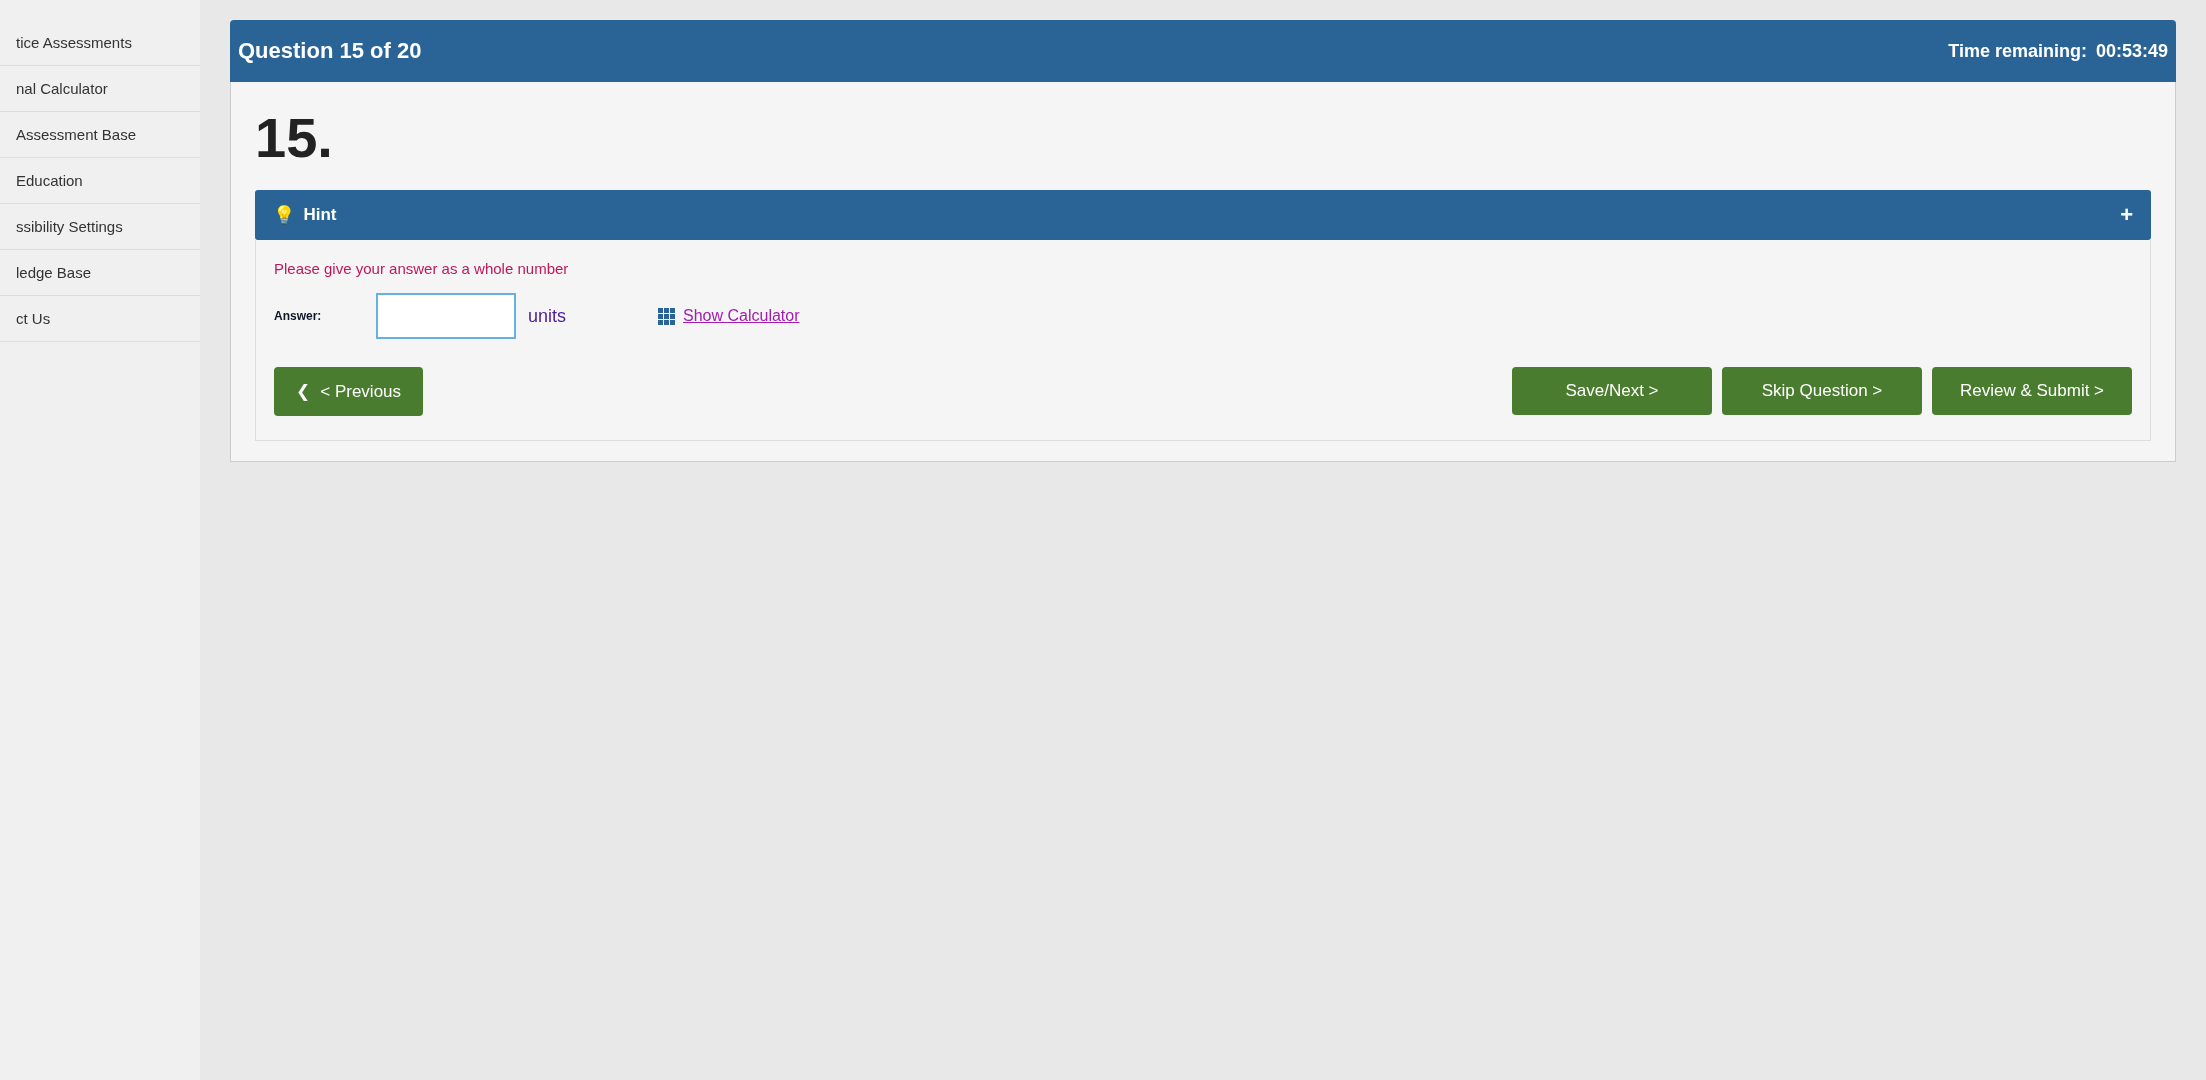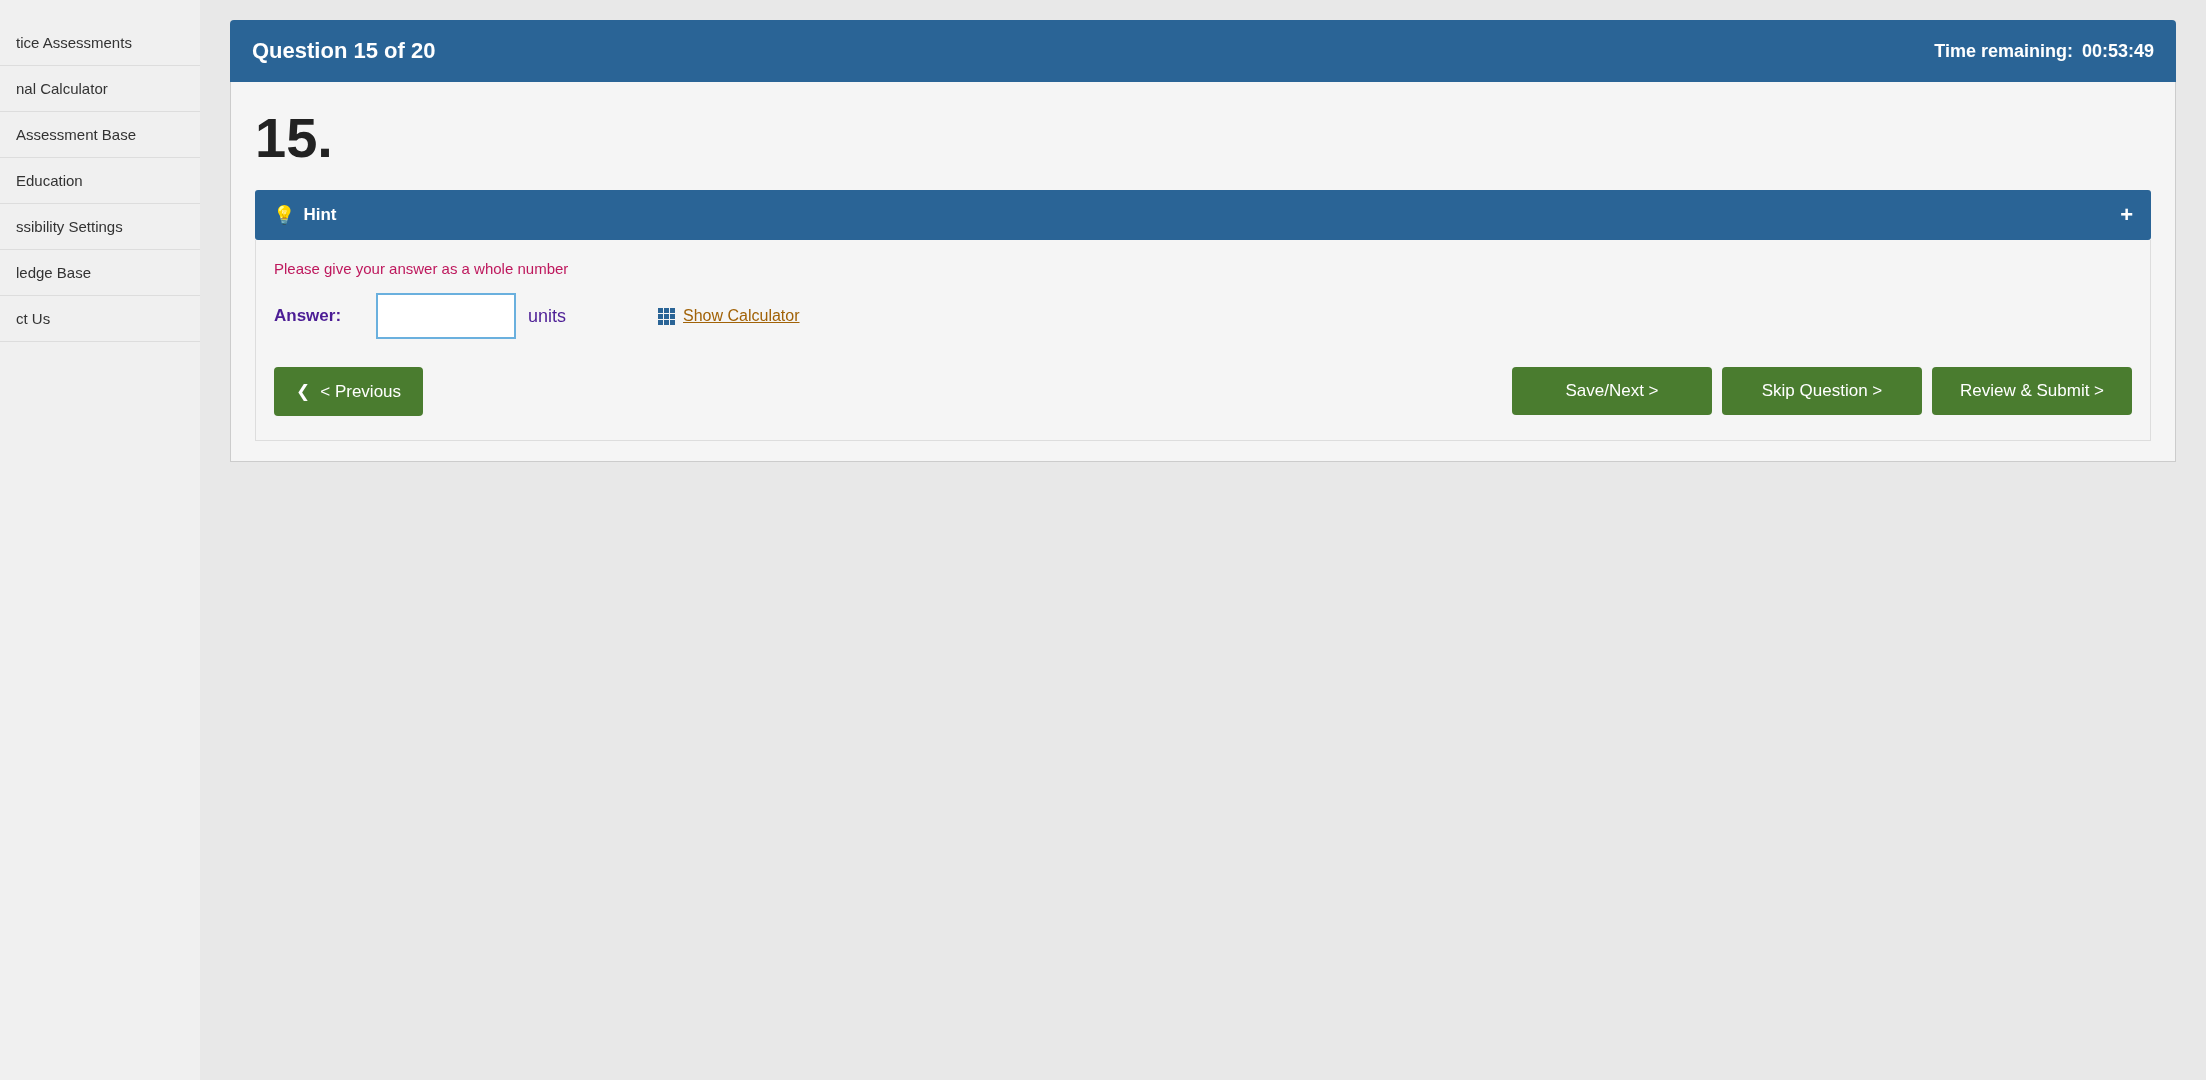--- a/index.html
+++ b/index.html
@@ -31,21 +31,21 @@
       padding: 20px 30px;
     }
 
     
     .question-header {
       background: #2a6496;
       color: white;
       display: flex;
       justify-content: space-between;
       align-items: center;
-      padding: 18px 22px;
+      padding: 18px 8px;
       border-radius: 4px 4px 0 0;
     }
     .question-header .question-num {
       font-size: 22px;
       font-weight: bold;
     }
     .question-header .time-remaining {
       font-size: 18px;
     }
     .question-header .time-remaining span {
@@ -118,23 +118,23 @@
       font-size: 15px;
       color: #be185d;
       margin-bottom: 16px;
     }
     .answer-row {
       display: flex;
       align-items: center;
       gap: 12px;
     }
     .answer-label {
-      font-size: 17px;
-      font-weight: bold;
-      color: #4c1d95;
+      font-size: 12px;
+      font-weight: bold;
+      color: #0f172a;
       min-width: 90px;
     }
     .answer-input {
       border: 2px solid #6ab0de;
       background: white;
       width: 140px;
       height: 46px;
       font-size: 16px;
       padding: 4px 10px;
       outline: none;
@@ -142,21 +142,21 @@
     }
     .units-label {
       font-size: 18px;
       color: #4c1d95;
     }
     .calculator-btn {
       margin-left: 80px;
       background: none;
       border: none;
       font-size: 16px;
-      color: #a16207;
+      color: #a21caf;
       cursor: pointer;
       display: flex;
       align-items: center;
       gap: 8px;
       text-decoration: underline;
     }
 
     
     .buttons-row {
       display: flex;

